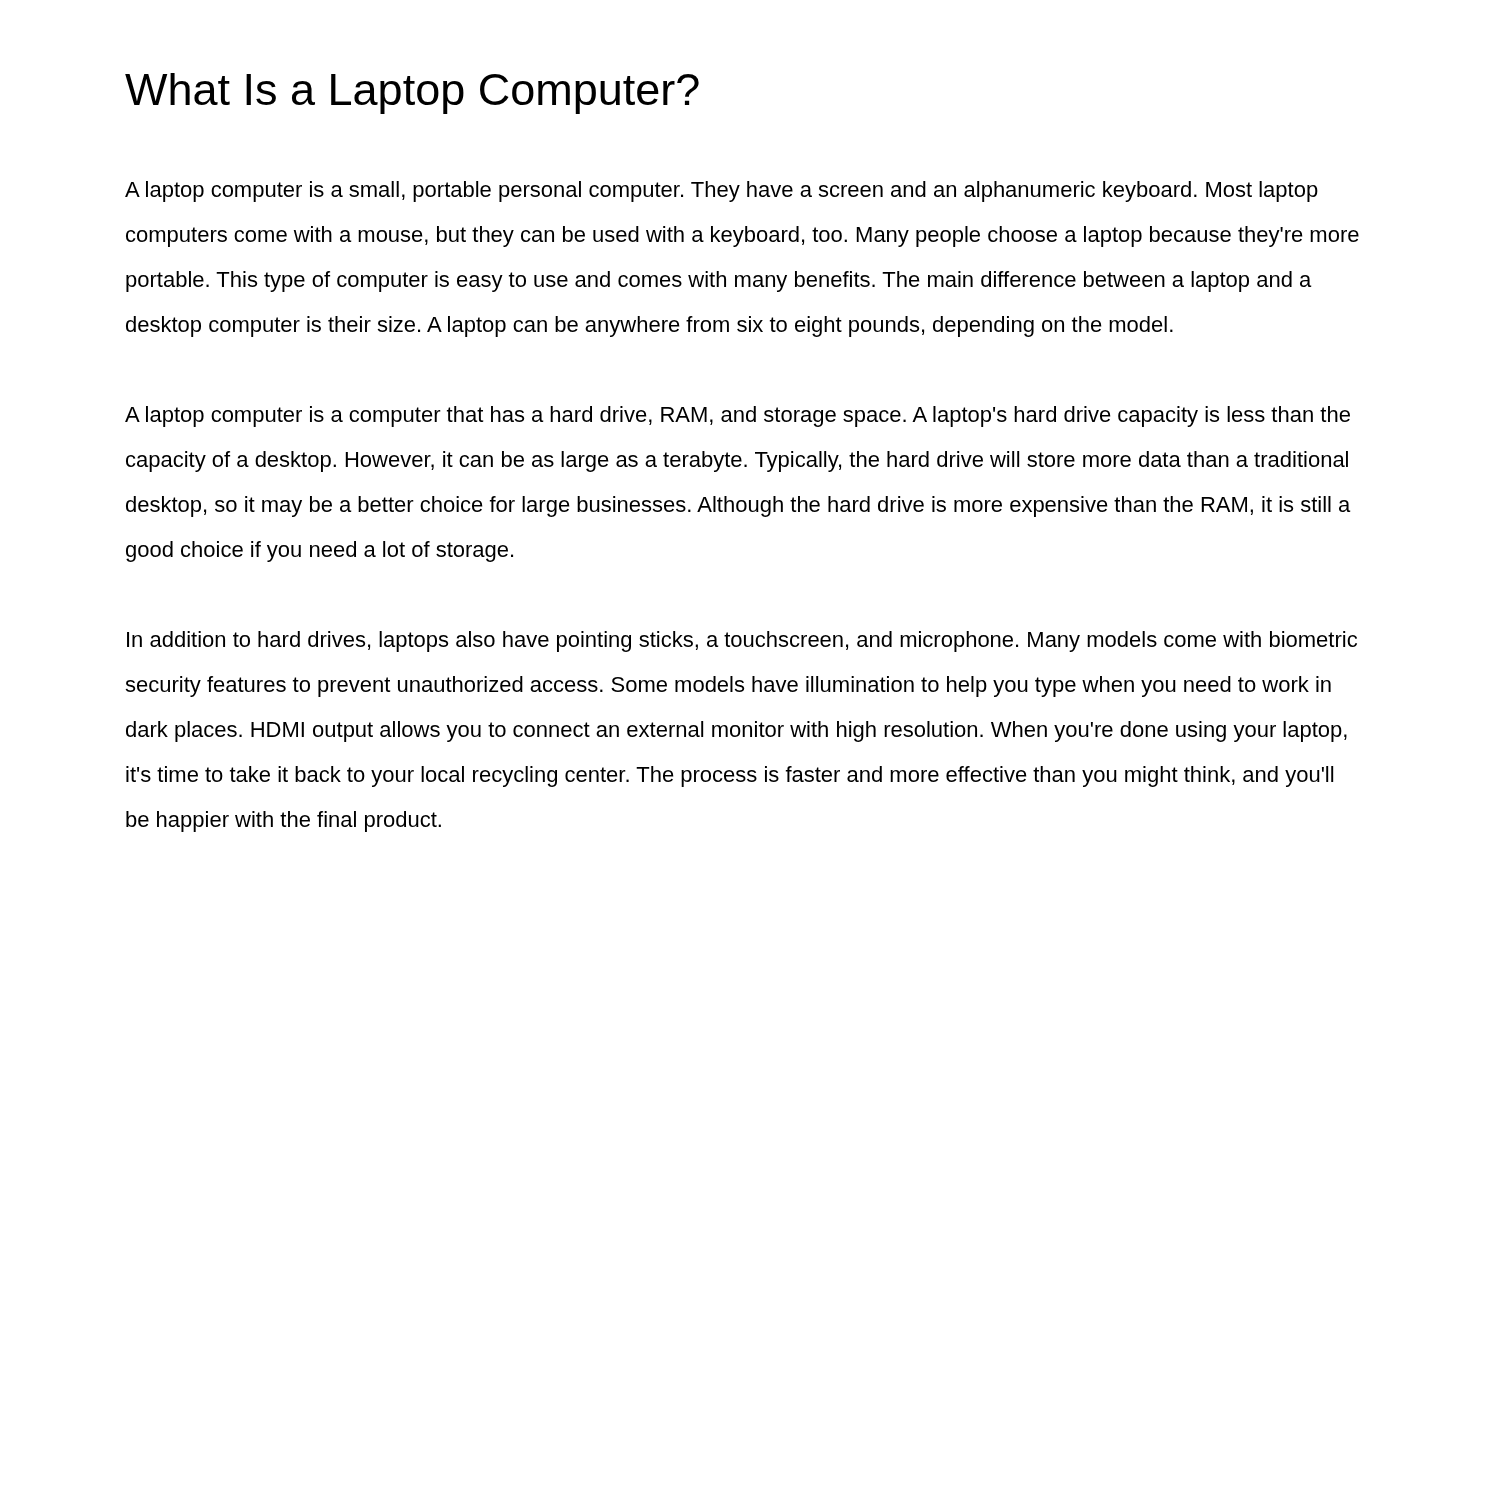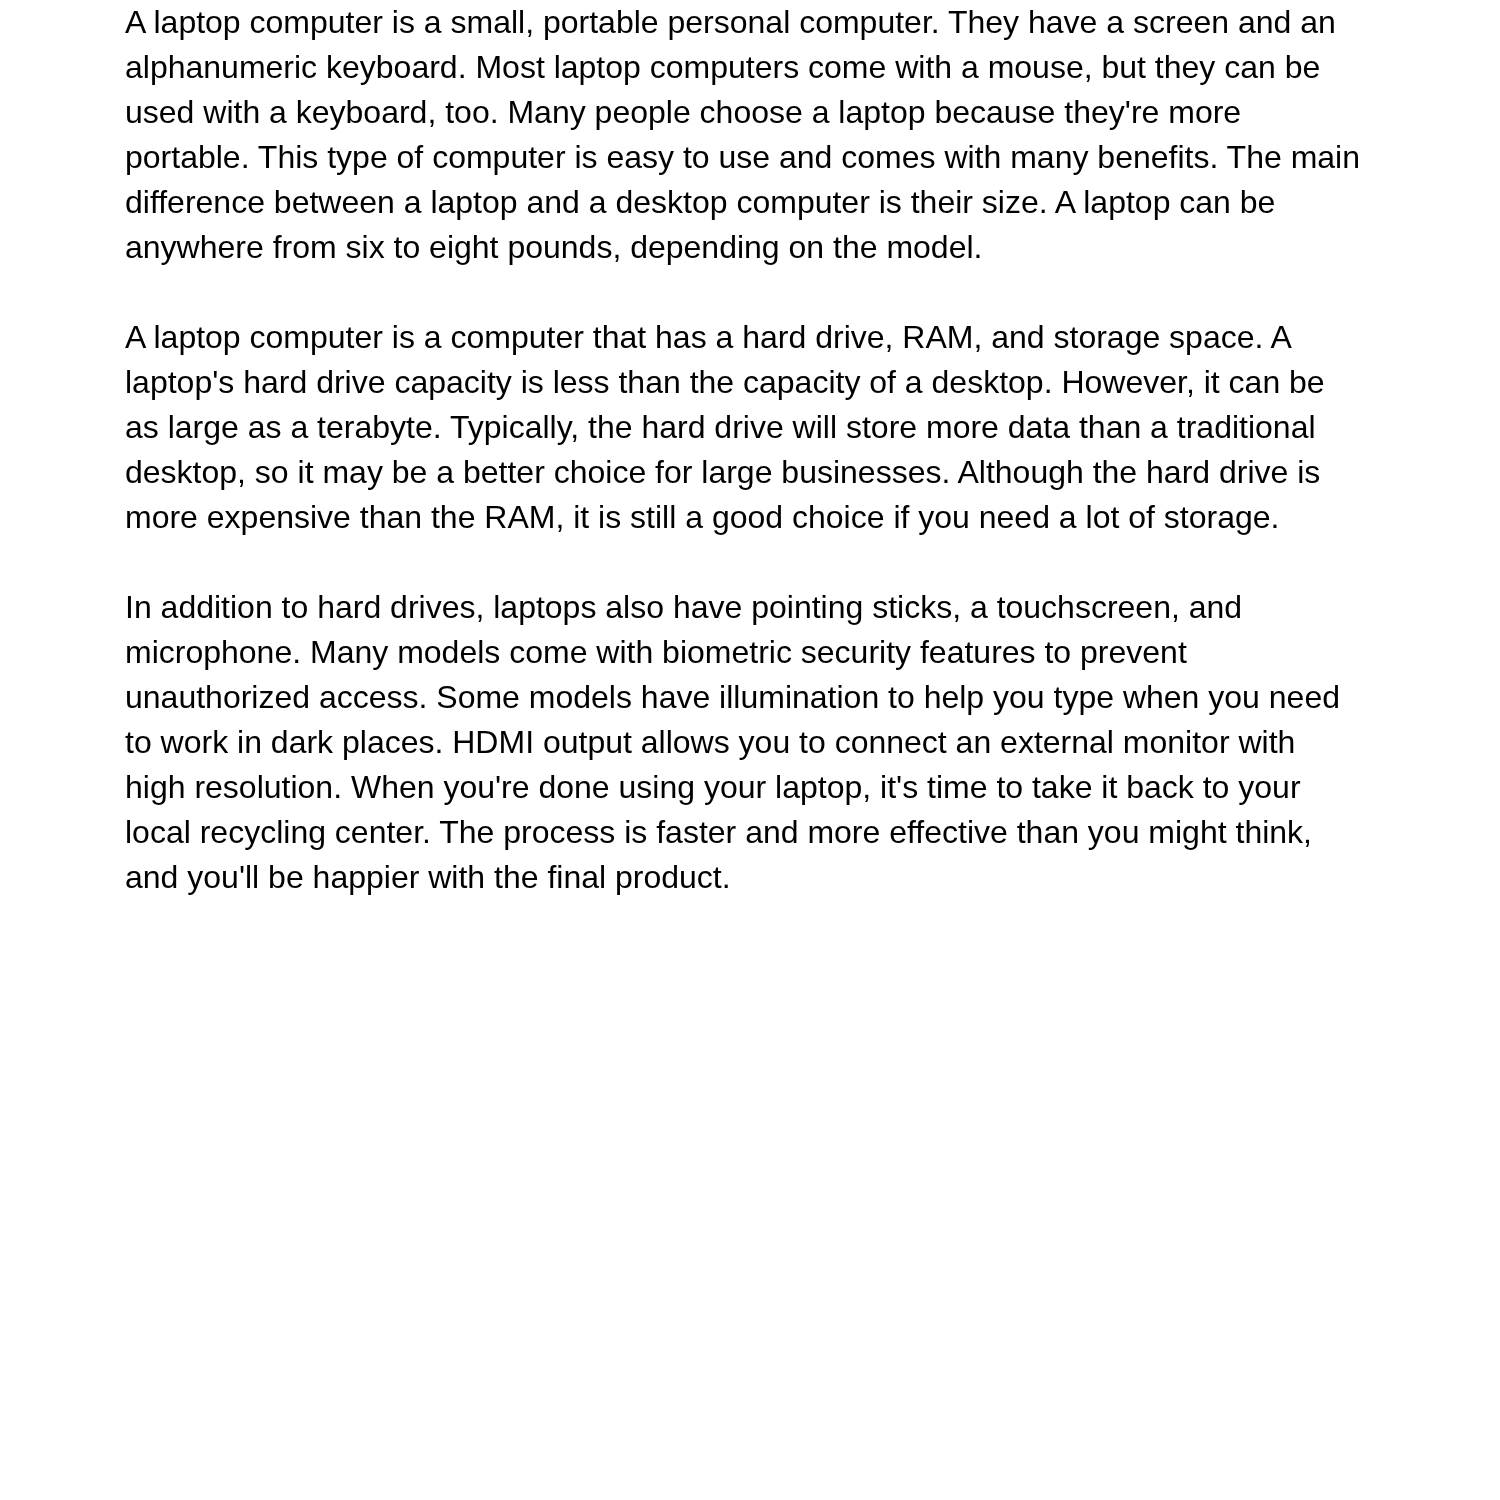--- a/index.html
+++ b/index.html
@@ -23,30 +23,31 @@
     width: 1238px;
   }
   .doc-title {
     font-size: 45px;
     font-weight: 400;
     line-height: 52px;
     margin: 64px 0 51px 0;
     color: #000000;
   }
   .doc-paragraph {
-    font-size: 32px;
+    font-size: 22px;
     font-weight: 400;
     line-height: 45px;
     margin: 0 0 45px 0;
     color: #000000;
     word-spacing: normal;
   }
 </style>
 </head>
 <body>
 
 <div class="page">
   <div class="content">
+    <h1 class="doc-title">What Is a Laptop Computer?</h1>
     <p class="doc-paragraph">A laptop computer is a small, portable personal computer. They have a screen and an alphanumeric keyboard. Most laptop computers come with a mouse, but they can be used with a keyboard, too. Many people choose a laptop because they're more portable. This type of computer is easy to use and comes with many benefits. The main difference between a laptop and a desktop computer is their size. A laptop can be anywhere from six to eight pounds, depending on the model.</p>
     <p class="doc-paragraph">A laptop computer is a computer that has a hard drive, RAM, and storage space. A laptop's hard drive capacity is less than the capacity of a desktop. However, it can be as large as a terabyte. Typically, the hard drive will store more data than a traditional desktop, so it may be a better choice for large businesses. Although the hard drive is more expensive than the RAM, it is still a good choice if you need a lot of storage.</p>
     <p class="doc-paragraph">In addition to hard drives, laptops also have pointing sticks, a touchscreen, and microphone. Many models come with biometric security features to prevent unauthorized access. Some models have illumination to help you type when you need to work in dark places. HDMI output allows you to connect an external monitor with high resolution. When you're done using your laptop, it's time to take it back to your local recycling center. The process is faster and more effective than you might think, and you'll be happier with the final product.</p>
   </div>
 </div>
 
 </body></html>

